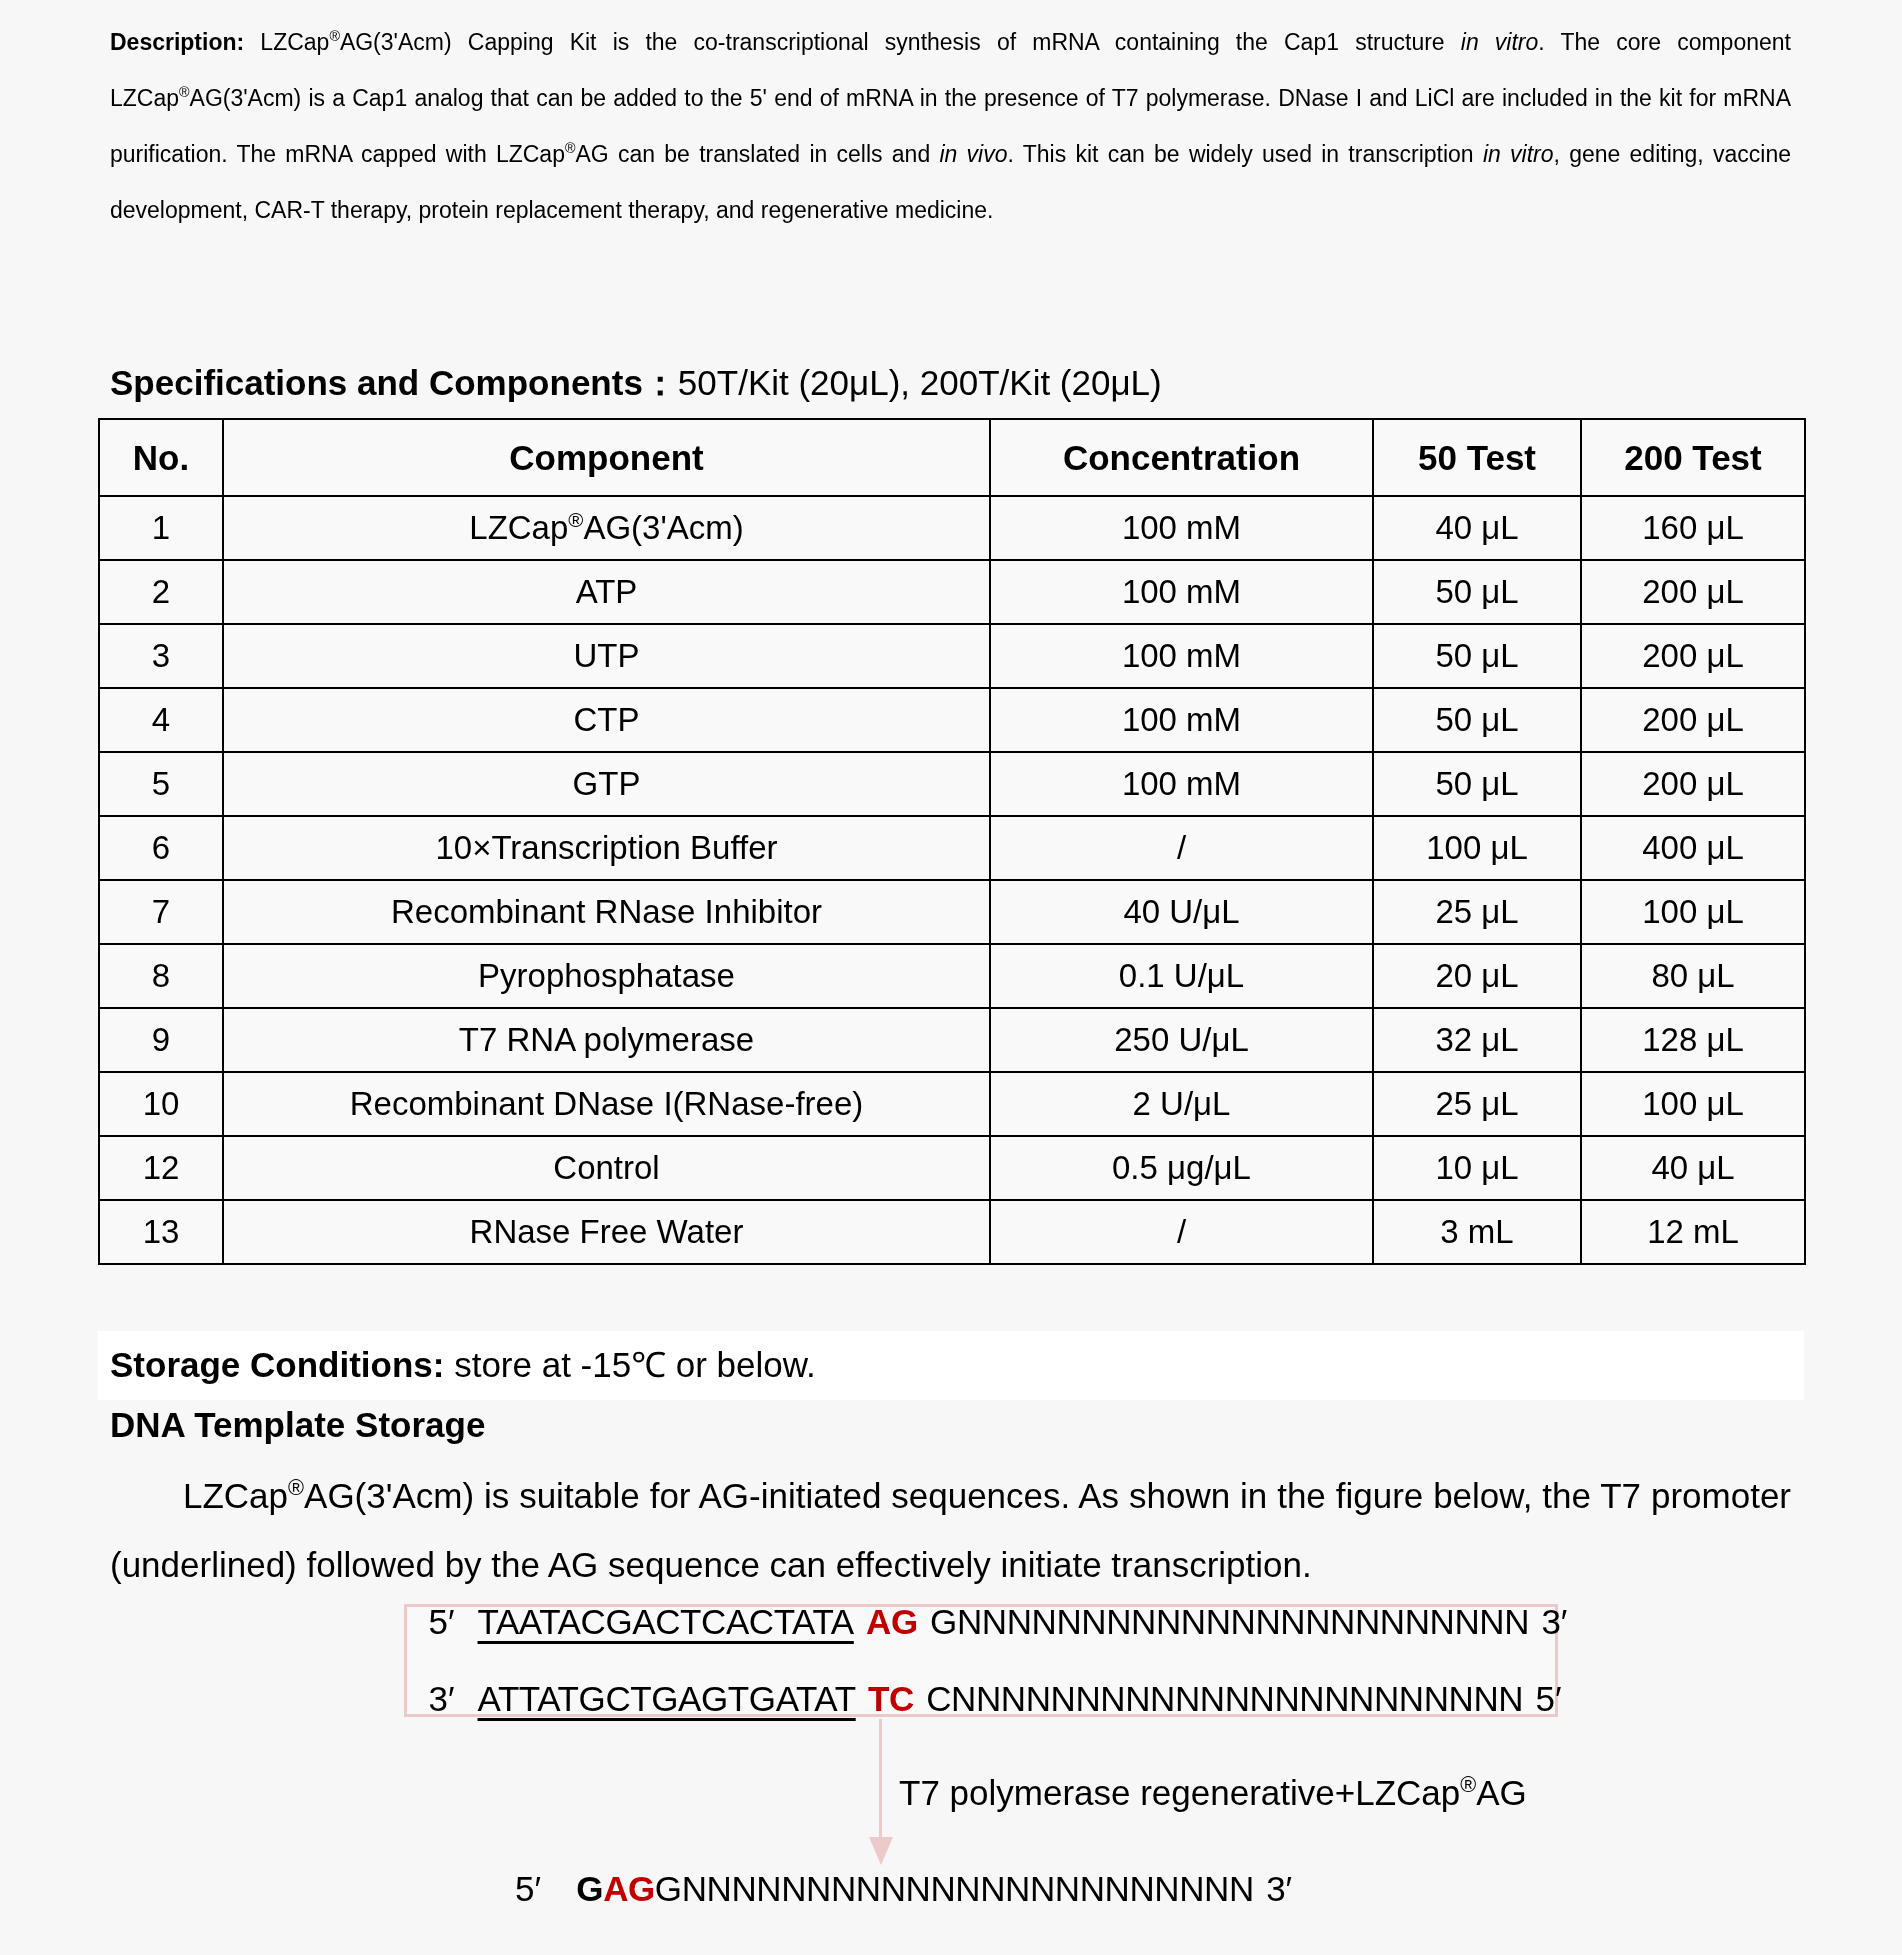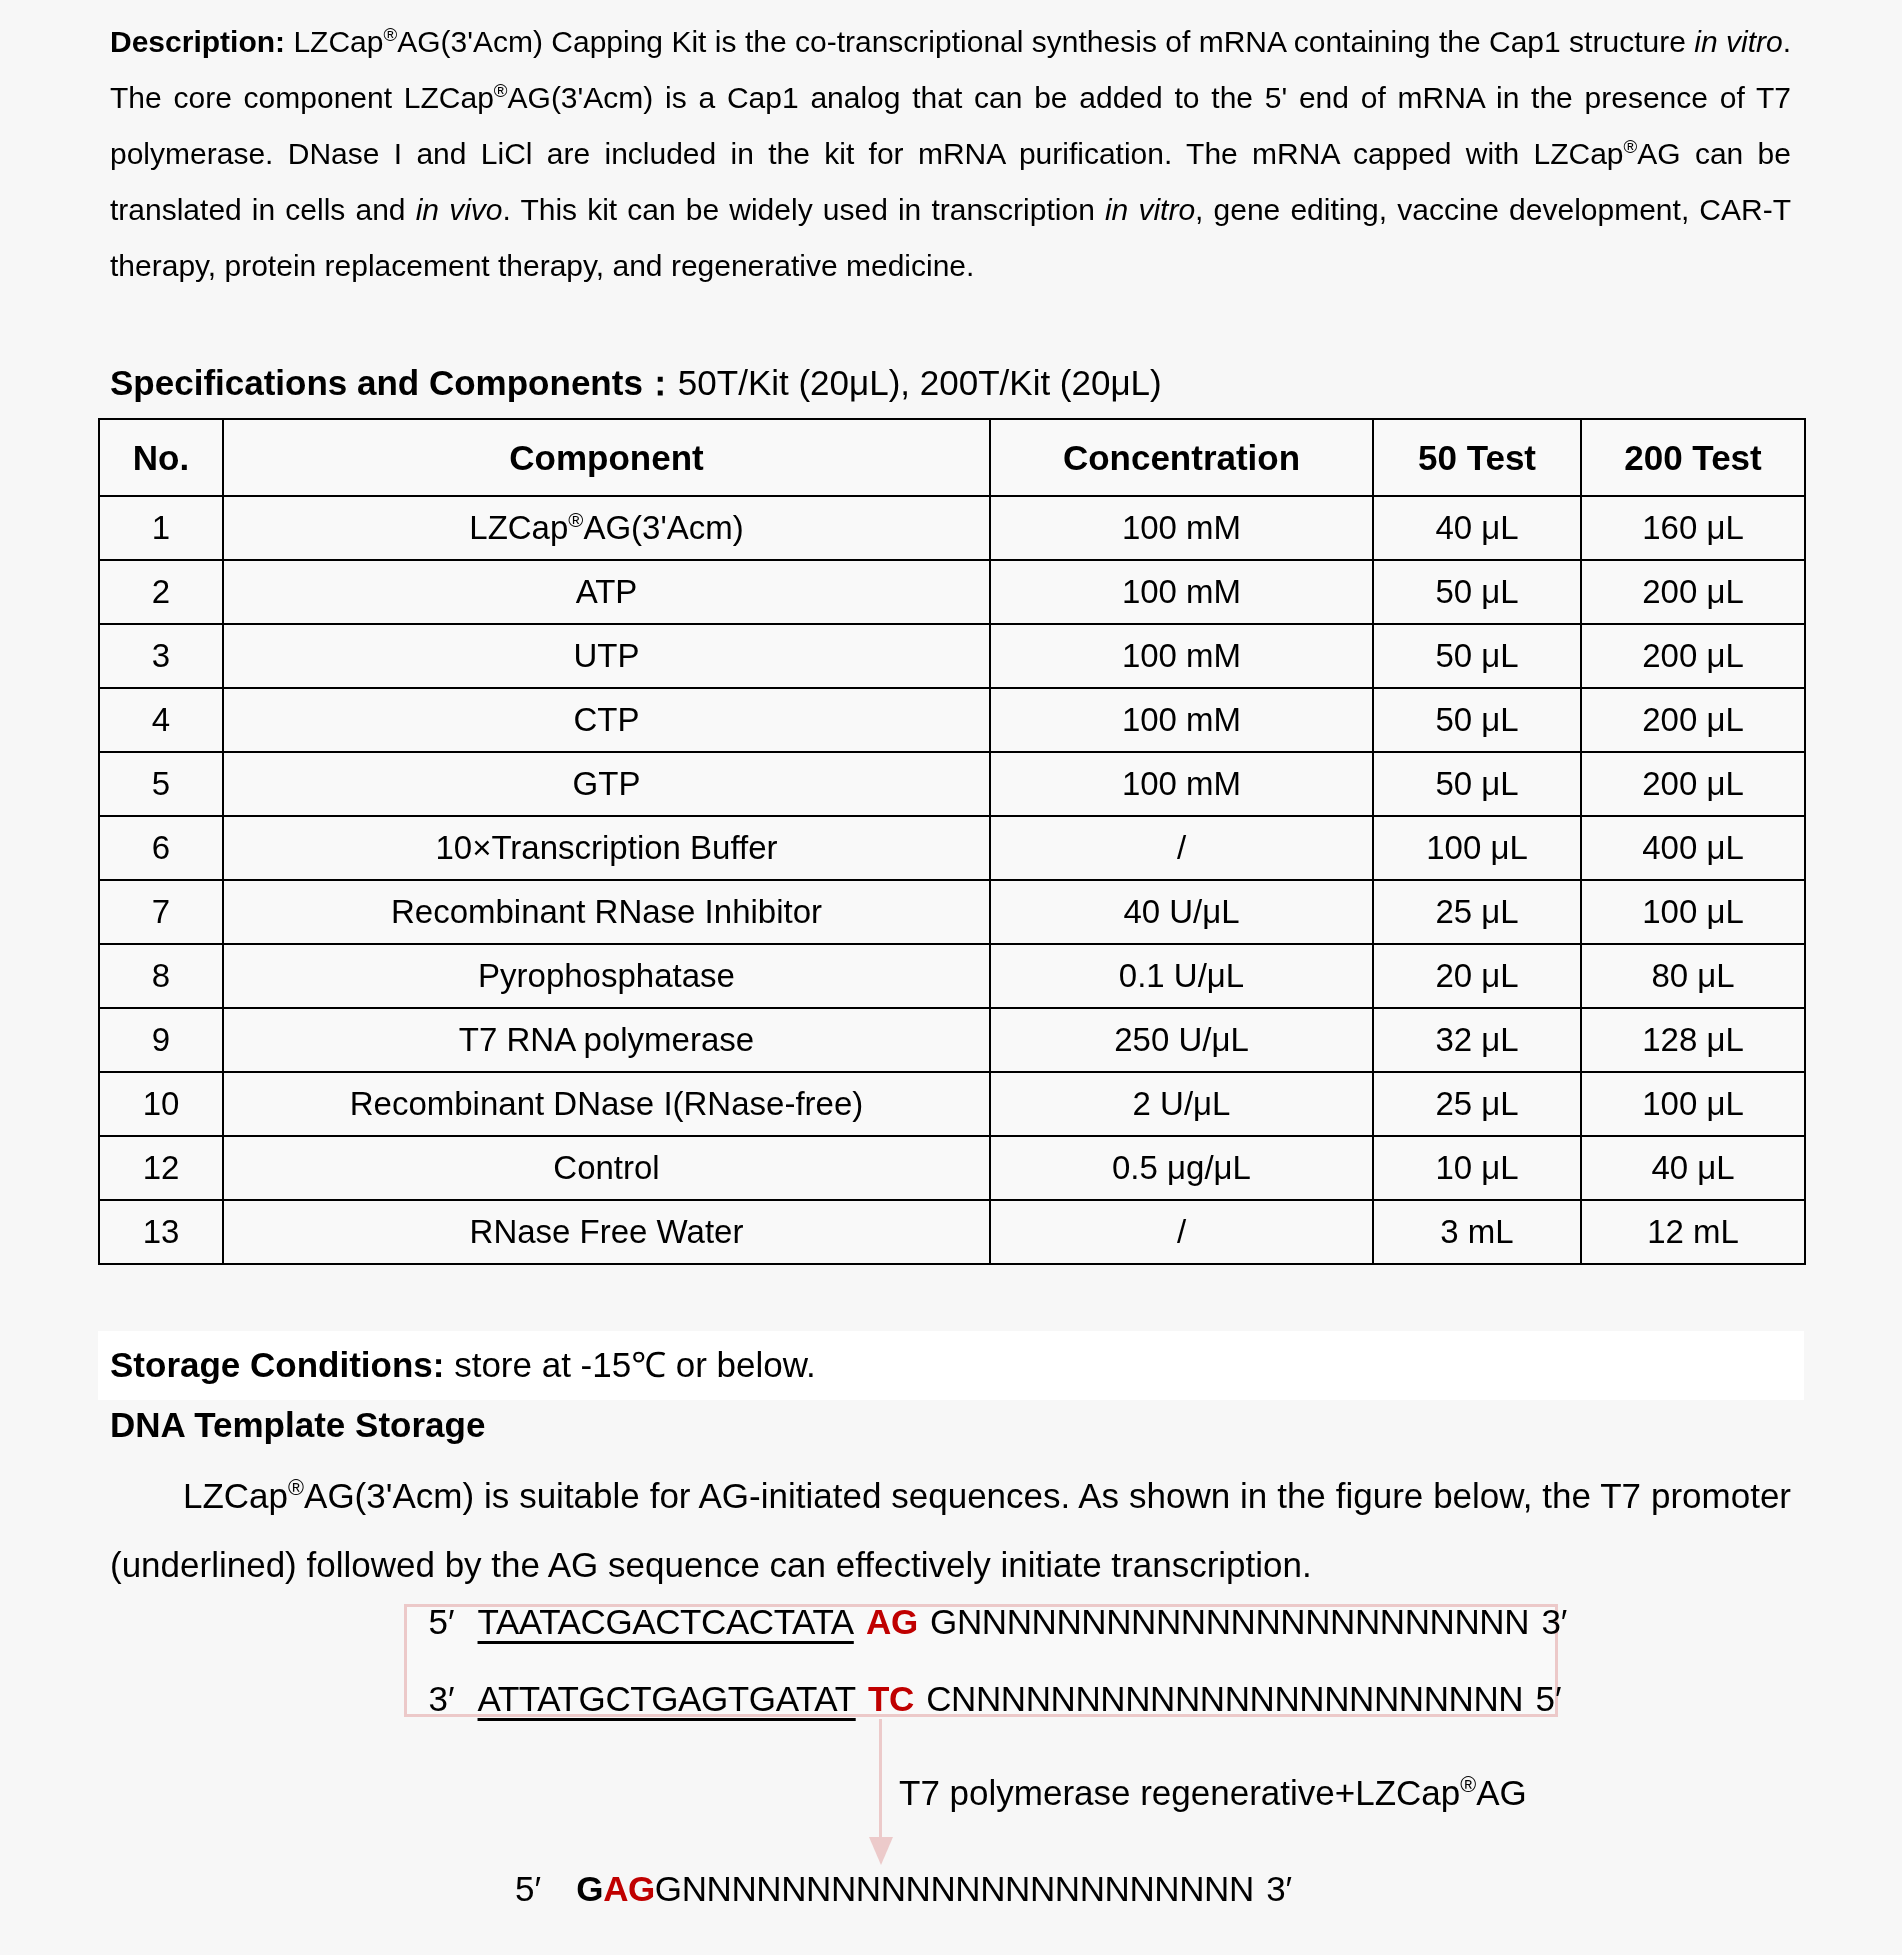--- a/index.html
+++ b/index.html
@@ -23,21 +23,21 @@
   }
 
   
   .desc-block {
     position: absolute;
     left: 110px;
     top: 14px;
     width: 1681px;
   }
   .para {
-    font-size: 30px;
+    font-size: 23px;
     line-height: 56px;
     text-align: justify;
     text-justify: inter-word;
     letter-spacing: 0px;
   }
   .b { font-weight: bold; }
   .it { font-style: italic; }
   sup.reg {
     font-size: 0.62em;
     vertical-align: super;

